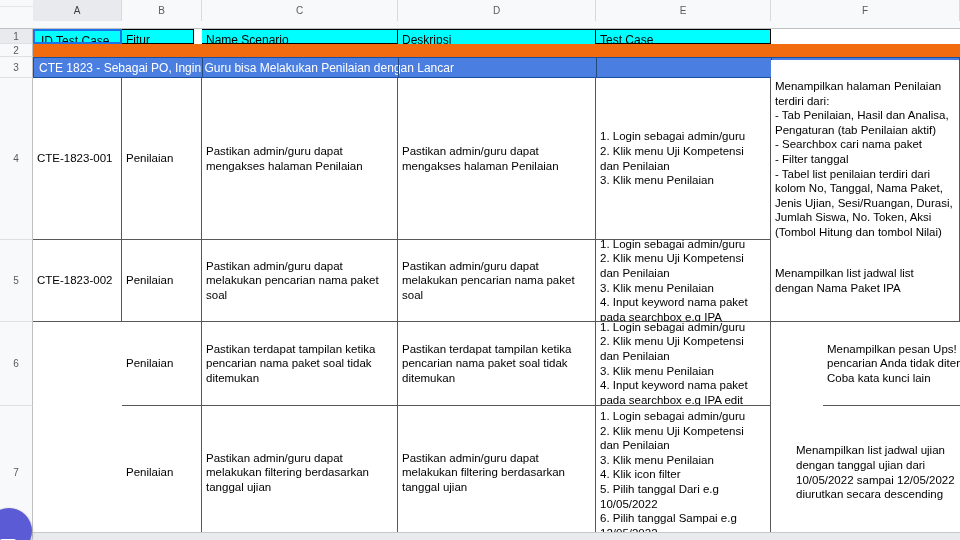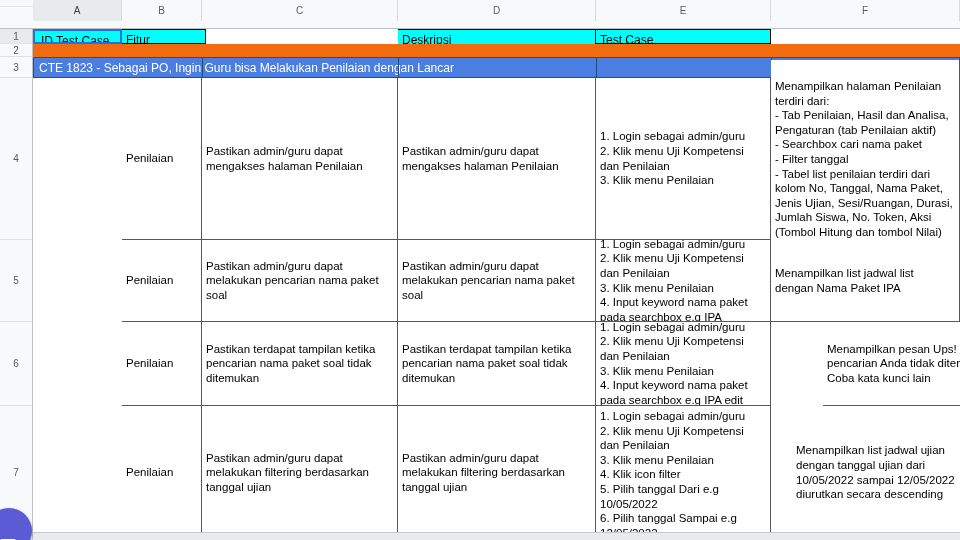--- a/index.html
+++ b/index.html
@@ -234,45 +234,48 @@
       <span>5</span>
     </div>
   <div class="rowhead" style="top:322px; height:84px; line-height:84px;">
       <span>6</span>
     </div>
   <div class="rowhead" style="top:406px; height:134px; line-height:134px;">
       <span>7</span>
     </div>
 
   <div class="cell hdr first" style="left:33px;  top:29px; width:89px;  height:15px;"><span>ID Test Case</span></div>
-  <div class="cell hdr" style="left:122px; top:29px; width:84px;  height:15px;"><span>Fitur</span></div>
+  <div class="cell hdr" style="left:122px; top:29px; width:72px;  height:15px;"><span>Fitur</span></div>
+  <div class="cell hdr" style="left:202px; top:29px; width:196px; height:15px;"><span>Name Scenario</span></div>
   <div class="cell hdr" style="left:398px; top:29px; width:198px; height:29px;"><span>Deskripsi</span></div>
   <div class="cell hdr" style="left:596px; top:29px; width:175px; height:15px;"><span>Test Case</span></div>
 
   <div class="band-orange" style="left:33px; top:44px; width:927px; height:13px;"></div>
 
   <div class="band-blue" style="left:33px; top:57px; width:927px; height:21px;"><span>CTE 1823  - Sebagai PO, Ingin Guru bisa Melakukan Penilaian dengan Lancar</span></div>
   <div class="blue-divider" style="left:202px; top:58px; height:19px;"></div>
   <div class="blue-divider" style="left:398px; top:58px; height:19px;"></div>
   <div class="blue-divider" style="left:596px; top:58px; height:19px;"></div>
   <div class="blue-divider" style="left:771px; top:58px; height:19px;"></div>
 
+  <div class="cell mid" style="left:33px;  top:78px; width:89px;  height:162px;"><span>CTE-1823-001</span></div>
   <div class="cell mid" style="left:122px; top:78px; width:80px;  height:162px;"><span>Penilaian</span></div>
   <div class="cell mid" style="left:202px; top:78px; width:196px; height:162px;"><span>Pastikan admin/guru dapat mengakses halaman Penilaian</span></div>
   <div class="cell mid" style="left:398px; top:78px; width:198px; height:162px;"><span>Pastikan admin/guru dapat mengakses halaman Penilaian</span></div>
   <div class="cell mid" style="left:596px; top:78px; width:175px; height:162px;"><span>1. Login sebagai admin/guru
 2. Klik menu Uji Kompetensi dan Penilaian
 3. Klik menu Penilaian</span></div>
   <div class="cell top" style="left:771px; top:60px; width:189px; height:182px; padding-top:19px;"><span>Menampilkan halaman Penilaian terdiri dari:
 - Tab Penilaian, Hasil dan Analisa, Pengaturan (tab Penilaian aktif)
 - Searchbox cari nama paket
 - Filter tanggal
 - Tabel list penilaian terdiri dari kolom No, Tanggal, Nama Paket, Jenis Ujian, Sesi/Ruangan, Durasi, Jumlah Siswa, No. Token, Aksi (Tombol Hitung dan tombol Nilai)
 - Pagination</span></div>
 
+  <div class="cell mid" style="left:33px;  top:240px; width:89px;  height:82px;"><span>CTE-1823-002</span></div>
   <div class="cell mid" style="left:122px; top:240px; width:80px;  height:82px;"><span>Penilaian</span></div>
   <div class="cell mid" style="left:202px; top:240px; width:196px; height:82px;"><span>Pastikan admin/guru dapat melakukan pencarian nama paket soal</span></div>
   <div class="cell mid" style="left:398px; top:240px; width:198px; height:82px;"><span>Pastikan admin/guru dapat melakukan pencarian nama paket soal</span></div>
   <div class="cell mid" style="left:596px; top:240px; width:175px; height:82px;"><span>1. Login sebagai admin/guru
 2. Klik menu Uji Kompetensi dan Penilaian
 3. Klik menu Penilaian
 4. Input keyword nama paket pada searchbox e.g IPA</span></div>
   <div class="cell mid" style="left:771px; top:240px; width:189px; height:82px;"><span>Menampilkan list jadwal list dengan Nama Paket IPA</span></div>
 
   <div class="cell mid" style="left:122px; top:322px; width:80px;  height:84px;"><span>Penilaian</span></div>

